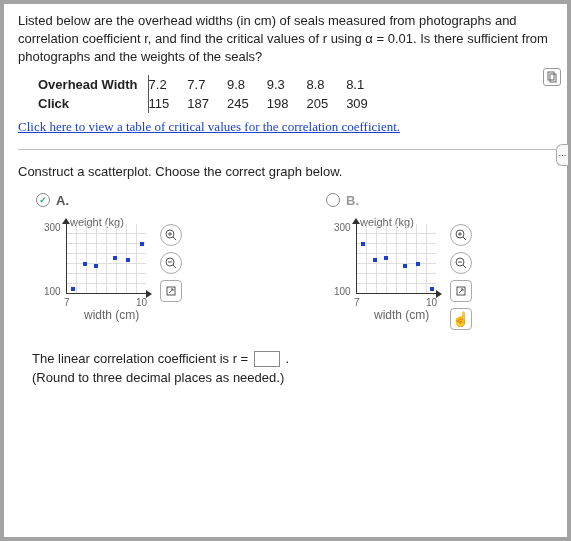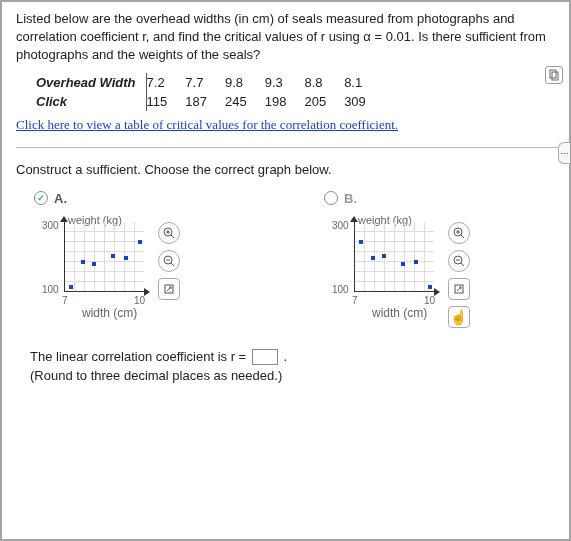--- a/index.html
+++ b/index.html
@@ -9,40 +9,39 @@
     color: #222;
     background: #f4f4f2;
     width: 571px;
     height: 541px;
     overflow: hidden;
     position: relative;
   }
   .container {
     padding: 8px 0 8px 14px;
     background: #fff;
-    border: 2px solid #a3a3a3;
+    border: 4px solid #a3a3a3;
     height: 541px;
     position: relative;
   }
   .intro { line-height: 1.4; margin-bottom: 8px; }
   .data-table {
     border-collapse: collapse;
     margin-left: 18px;
     margin-bottom: 6px;
   }
   .data-table td {
     padding: 2px 18px 2px 0;
     font-size: 13px;
   }
   .data-table td.label {
     font-weight: bold;
     border-right: 1px solid #555;
     padding-left: 2px;
     padding-right: 10px;
-    font-style: italic;
   }
   .data-table td.first-val { }
   .link {
     color: #1a3fd1;
     text-decoration: underline;
     cursor: pointer;
     font-family: Liberation Serif, serif;
   }
   hr.divider {
     border: none;
@@ -232,21 +231,21 @@
     <svg width="10" height="12" viewBox="0 0 10 12">
         <rect x="1" y="1" width="6" height="8" fill="none" stroke="#666" stroke-width="1"></rect>
         <rect x="3" y="3" width="6" height="8" fill="none" stroke="#666" stroke-width="1"></rect>
       </svg>
   </div>
 
   <hr class="divider">
 
   <div class="side-tab">⋯</div>
 
-  <div class="prompt">Construct a sufficient. Choose the correct graph below.</div>
+  <div class="prompt">Construct a scatterplot. Choose the correct graph below.</div>
 
   <div class="choices">
 
     <div class="choice choice-a">
       <div class="choice-header">
         <span class="radio selected"></span>
         <span>A.</span>
       </div>
       <div class="plot-area">
         <div class="ylabel">weight (kg)</div>

